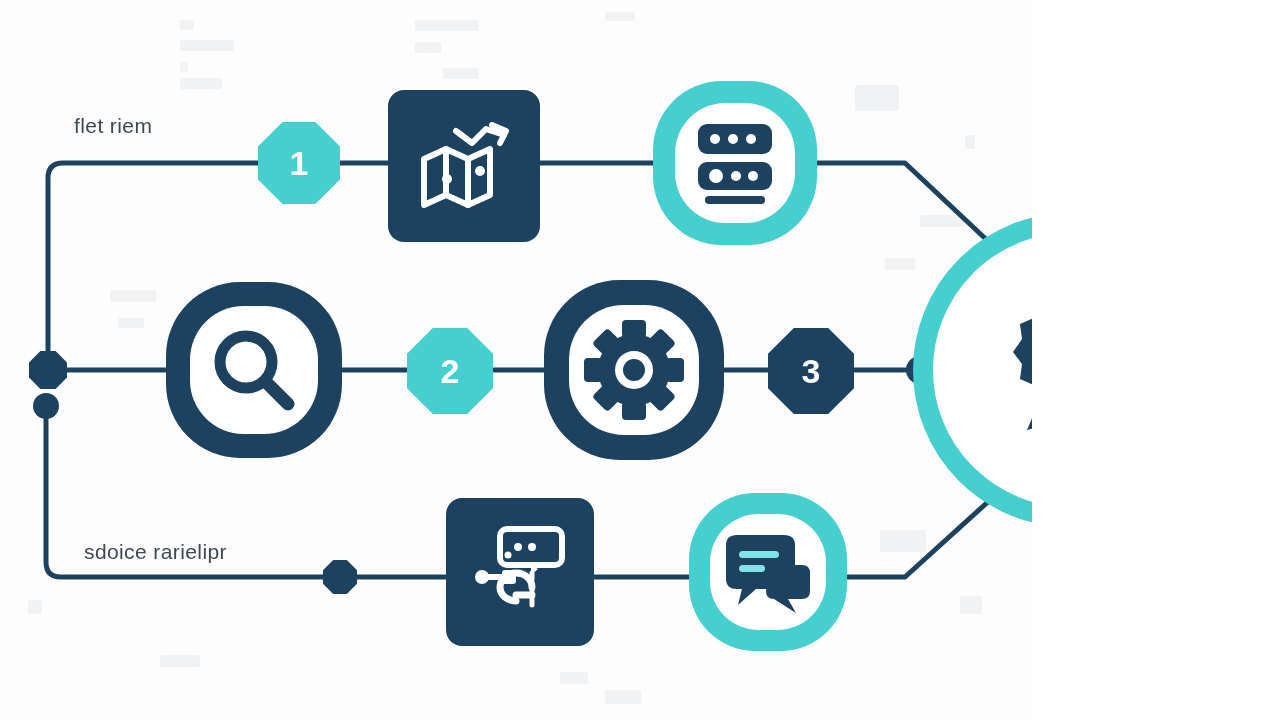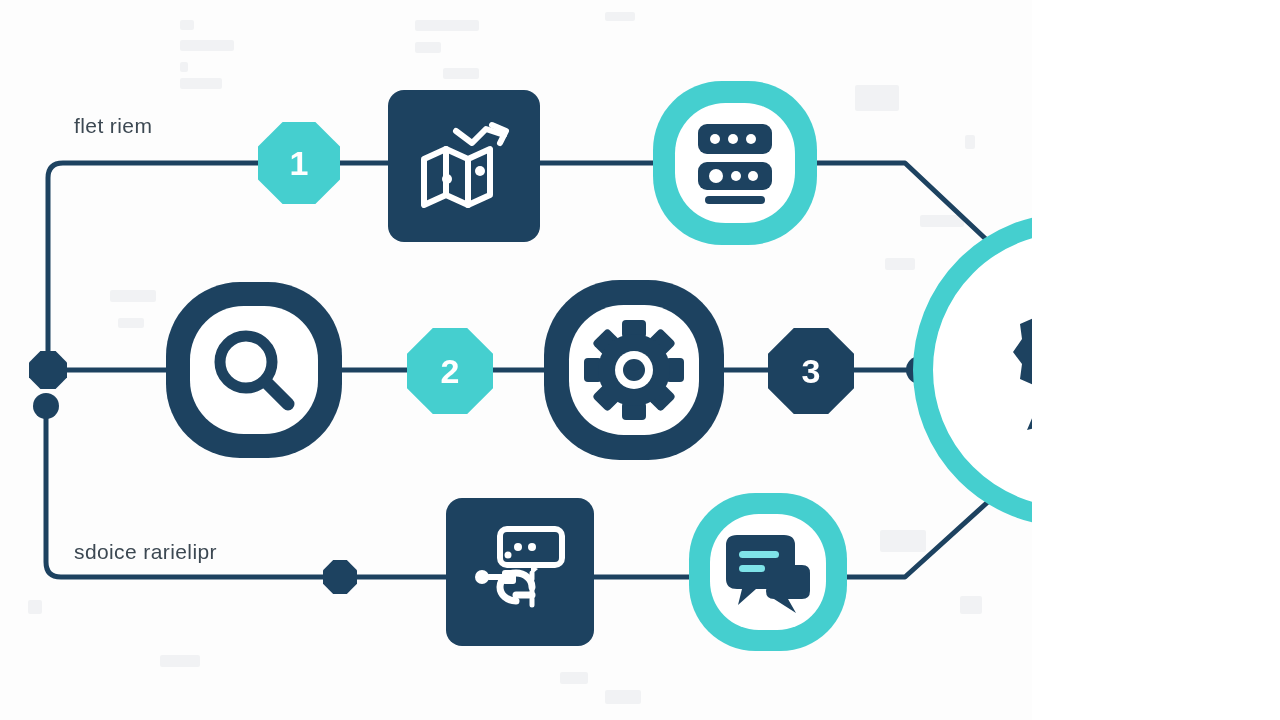--- a/index.html
+++ b/index.html
@@ -140,21 +140,21 @@
       <path d="M 850 370 L 920 370"></path>
 
       <path d="M 46 406 L 46 562 Q 46 577 61 577 L 324 577"></path>
       <path d="M 356 577 L 448 577"></path>
       <path d="M 594 577 L 692 577"></path>
       <path d="M 846 577 L 905 577 L 990 500"></path>
     </g>
   </svg>
 
   <div class="label" style="left:74px;top:114px;">flet riem</div>
-  <div class="label" style="left:74px;top:540px;">sdoice rarielipr</div>
+  <div class="label" style="left:84px;top:540px;">sdoice rarielipr</div>
 
   <div class="node oct" style="left:29px;top:351px;width:38px;height:38px;background:#1d4260;"></div>
   <div class="node" style="left:33px;top:393px;width:26px;height:26px;background:#1d4260;border-radius:50%;"></div>
   <div class="node oct" style="left:323px;top:560px;width:34px;height:34px;background:#1d4260;"></div>
   <div class="node" style="left:906px;top:356px;width:28px;height:28px;background:#1d4260;border-radius:50%;"></div>
 
   <div class="sq-tile" style="left:388px;top:90px;width:152px;height:152px;background:#1d4260;">
     <span class="glyph">
       <svg width="96" height="90" viewBox="0 0 96 90">
         <g fill="none" stroke="#ffffff" stroke-width="6" stroke-linejoin="round" stroke-linecap="round">

